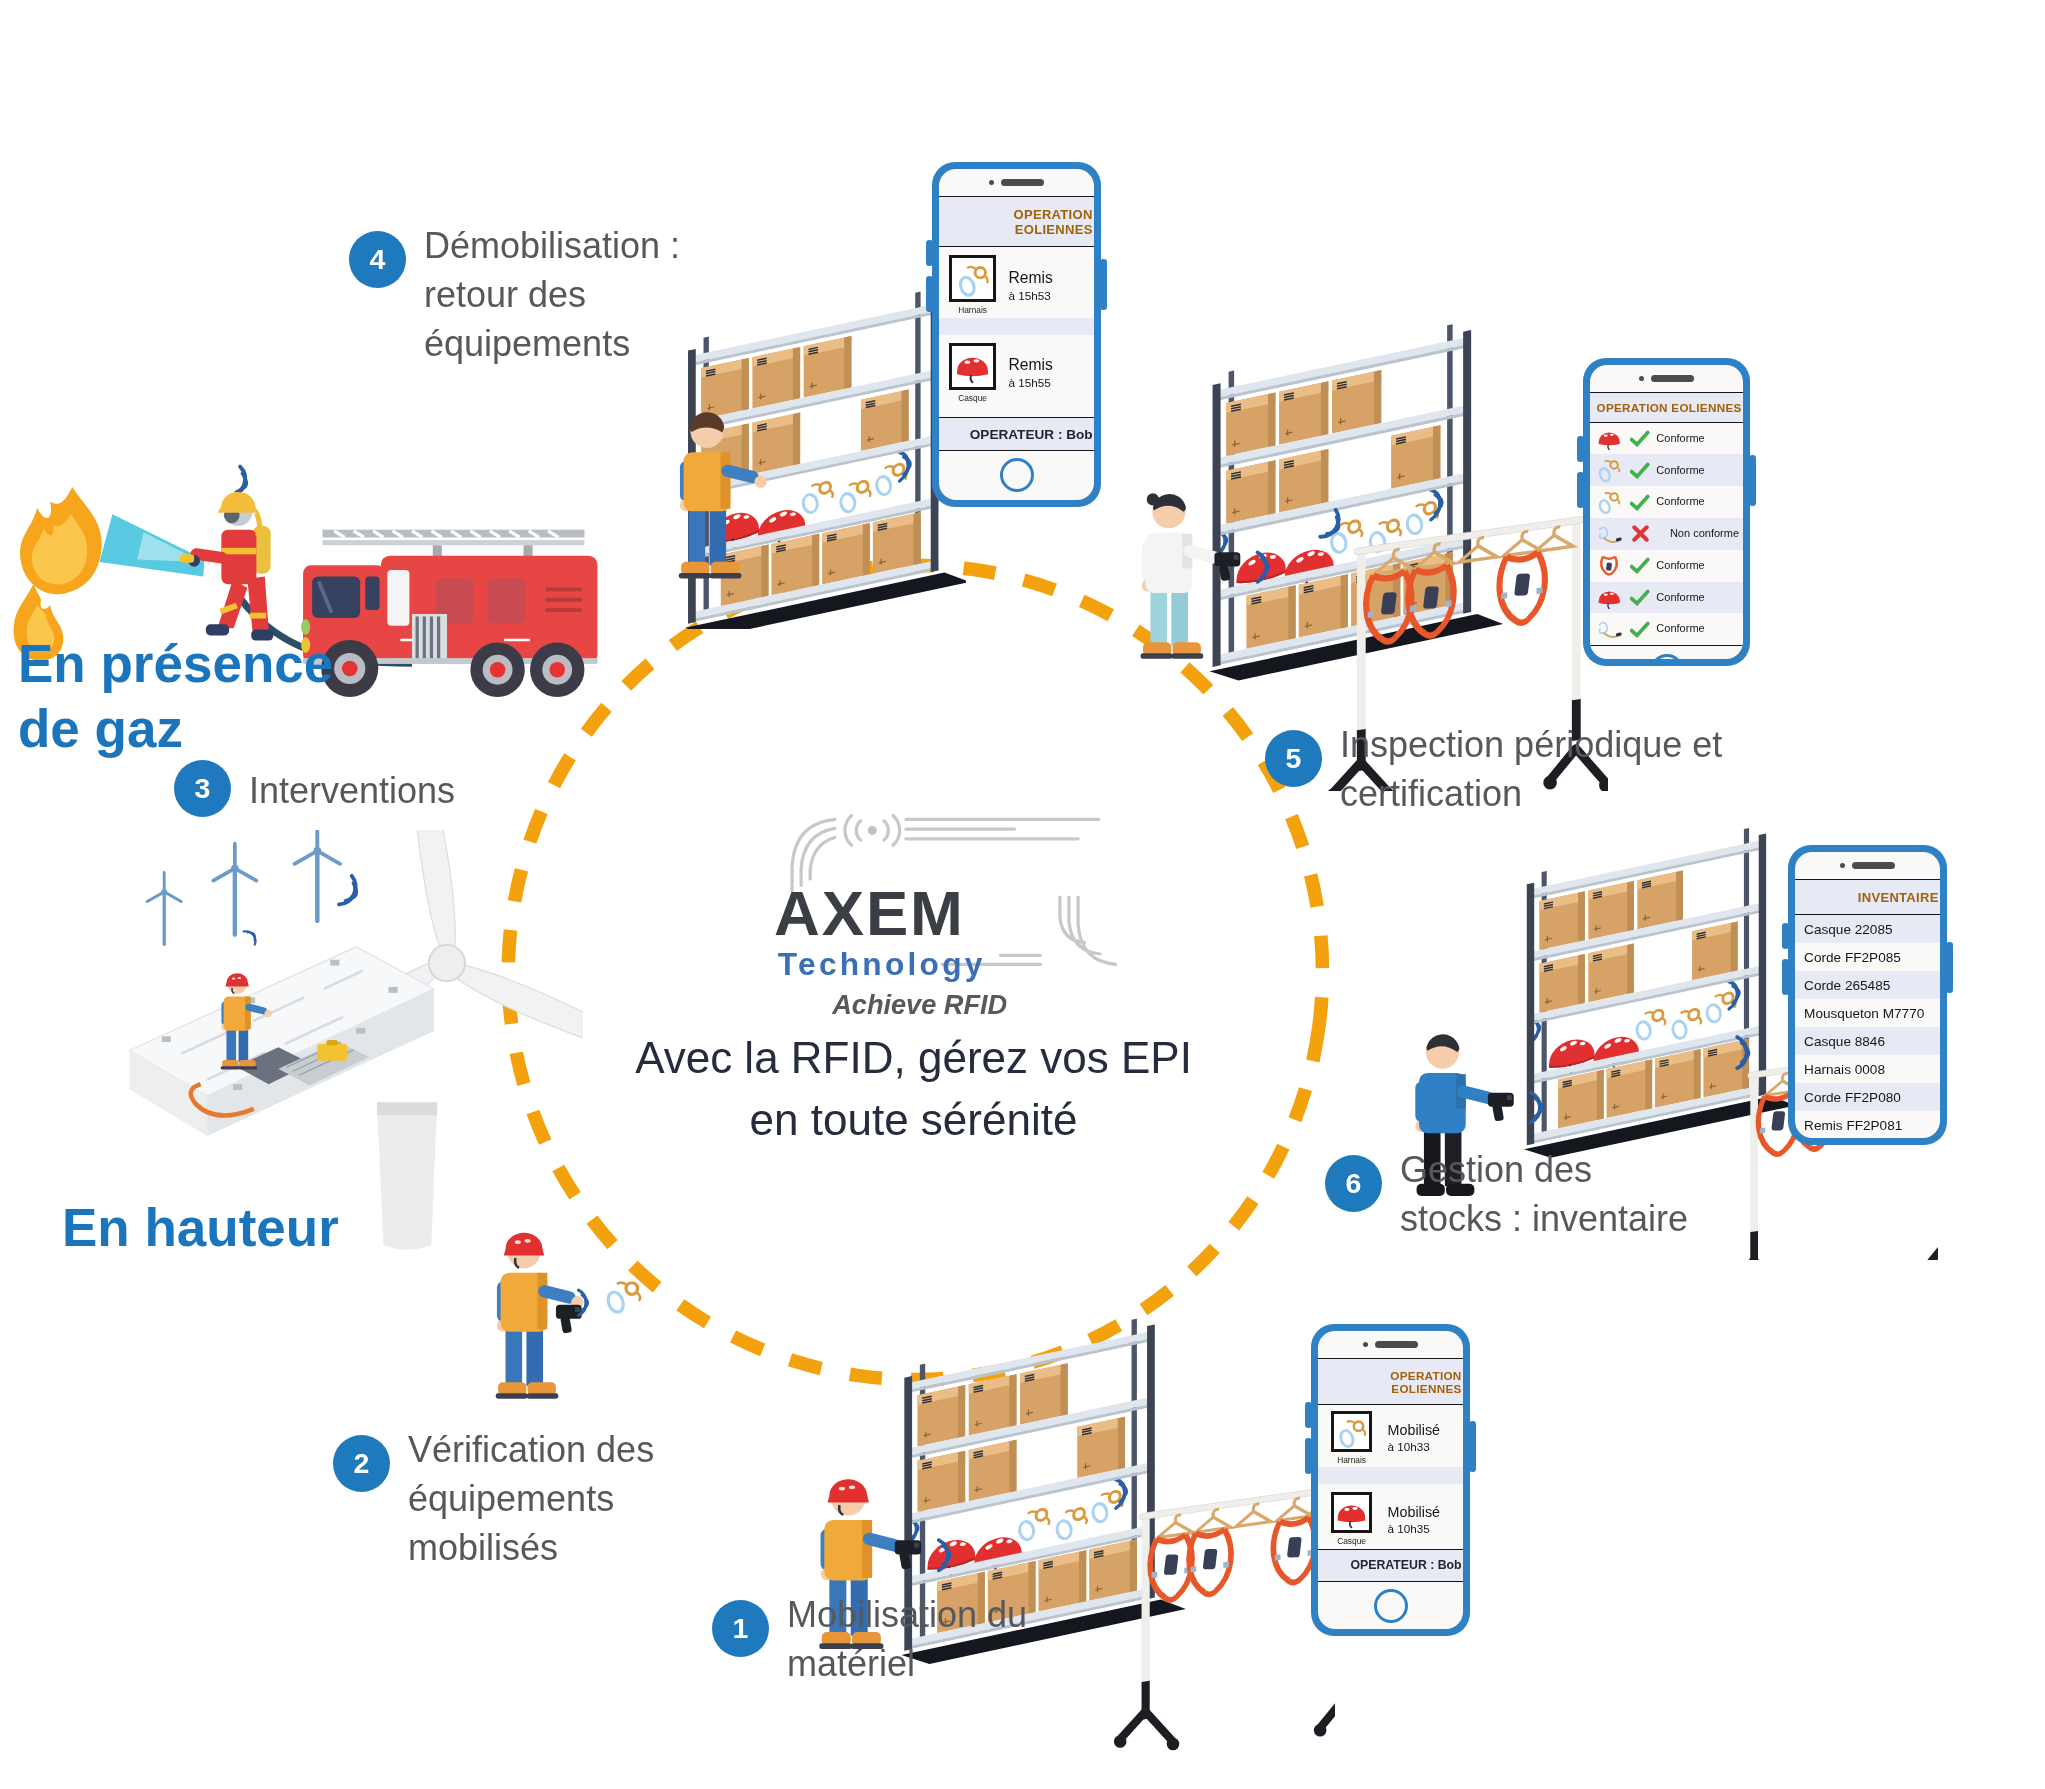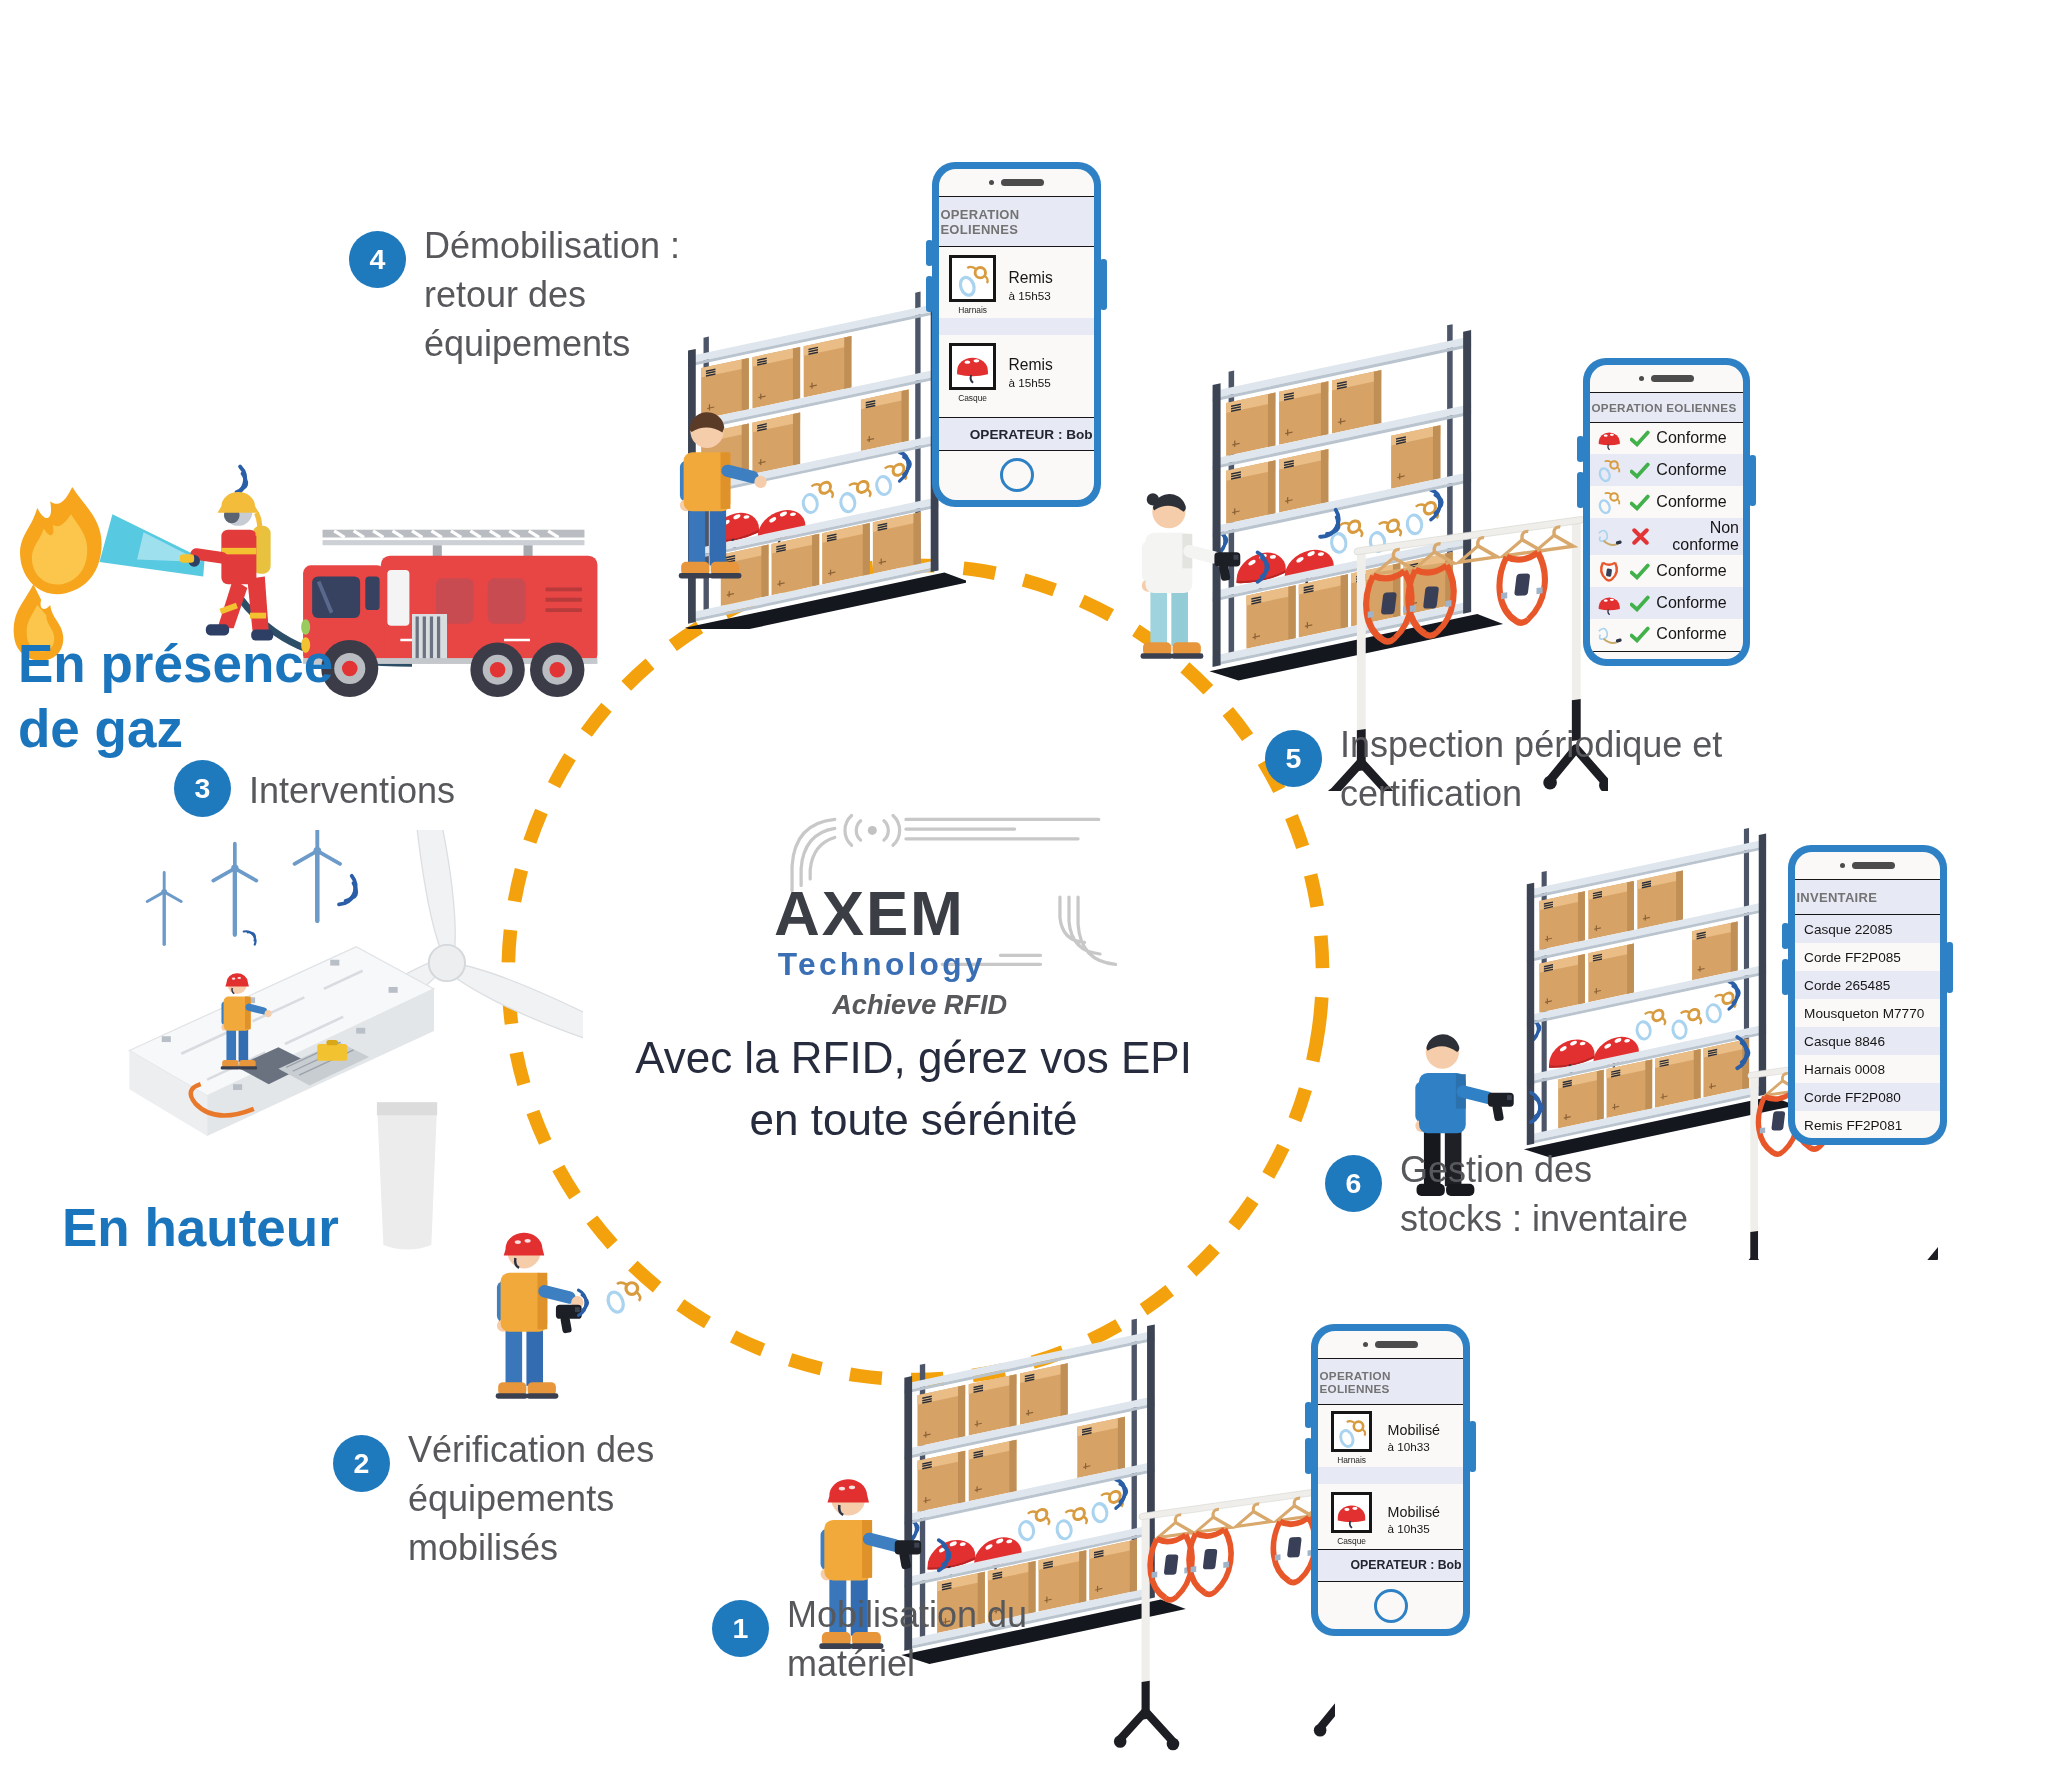--- a/index.html
+++ b/index.html
@@ -24,38 +24,38 @@
   .nub{position:absolute;background:#2e81c4;border-radius:3.2px;}
   .nub.l1{left:-5.8px;top:78px;width:6.5px;height:26px;}
   .nub.l2{left:-5.8px;top:114px;width:6.5px;height:36px;}
   .nub.r1{right:-5.8px;top:97px;width:6.5px;height:51px;}
   .screen{width:100%;height:100%;background:#faf9f7;border-radius:17px;overflow:hidden;
           display:flex;flex-direction:column;box-sizing:border-box;}
   .notch{height:27px;display:flex;align-items:center;justify-content:center;gap:7.8px;flex:0 0 auto;}
   .notch .dot{width:5.2px;height:5.2px;border-radius:50%;background:#4c4c4c;}
   .notch .bar{width:43px;height:6.5px;border-radius:3.9px;background:#4c4c4c;}
   .p-header{border-top:1.9px solid #161616;border-bottom:1.9px solid #161616;background:#e7e9f5;
-            color:#737373;font-weight:bold;text-align:left;font-size:13px;padding:9.7px 1.3px;
+            color:#a16207;font-weight:bold;text-align:right;font-size:13px;padding:9.7px 1.3px;
             letter-spacing:0.3px;flex:0 0 auto;}
   .p-items{flex:1 1 auto;display:flex;flex-direction:column;}
   .p-item{display:flex;align-items:center;gap:9px;padding:7.8px 5.2px 2.6px 6.5px;}
   .icon-col{display:flex;flex-direction:column;align-items:center;width:54px;flex:0 0 auto;}
   .icon-frame{width:47px;height:47px;border:3.2px solid #161616;background:#fff;
               display:flex;align-items:center;justify-content:center;box-sizing:border-box;}
   .icon-label{font-size:8.4px;color:#1c1c1c;margin-top:3.2px;}
   .status .s1{font-size:15.6px;color:#161616;}
   .status .s2{font-size:11.7px;color:#161616;margin-top:1.9px;}
   .divider{height:17px;background:#e7e9f5;flex:0 0 auto;}
   .p-footer{border-top:1.9px solid #161616;border-bottom:1.9px solid #161616;background:#e7e9f5;
             text-align:right;font-weight:bold;font-size:13.6px;color:#23262e;padding:8.4px 1.3px;flex:0 0 auto;}
   .home-area{height:49px;display:flex;align-items:center;justify-content:center;flex:0 0 auto;}
   .home{width:34px;height:34px;border:3.2px solid #2e81c4;border-radius:50%;box-sizing:border-box;}
   .p-bottomline{border-top:1.9px solid #161616;flex:0 0 auto;}
 
-  .i-row{display:flex;align-items:center;gap:5.2px;padding:1.9px 3.9px;font-size:16px;color:#161616;min-height:28px;}
+  .i-row{display:flex;align-items:center;gap:5.2px;padding:1.9px 3.9px;font-size:11px;color:#161616;min-height:28px;}
   .i-row.alt{background:#e7e9f5;}
   .i-row .ic{width:30px;height:26px;flex:0 0 auto;display:flex;align-items:center;justify-content:center;}
   .i-row .mark{width:22px;flex:0 0 auto;display:flex;align-items:center;justify-content:center;}
   .i-row .res{flex:1;text-align:left;line-height:1.05;}
   .i-row .res.center{text-align:right;}
 
   .v-row{font-size:13.6px;color:#161616;padding:6.5px 9px;}
   .v-row.alt{background:#e7e9f5;}
 </style>
 </head>

